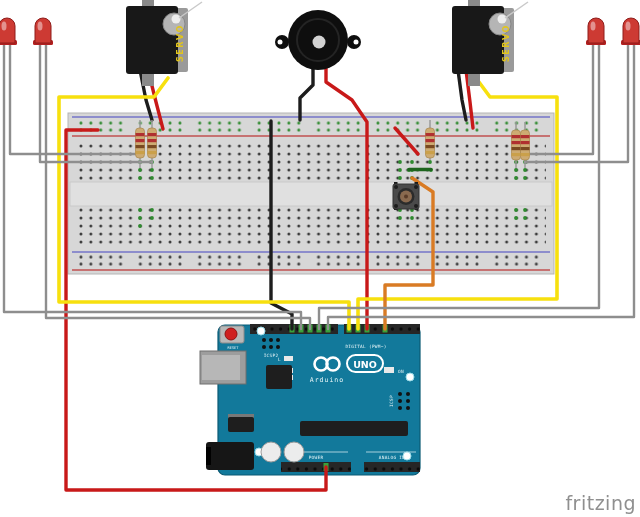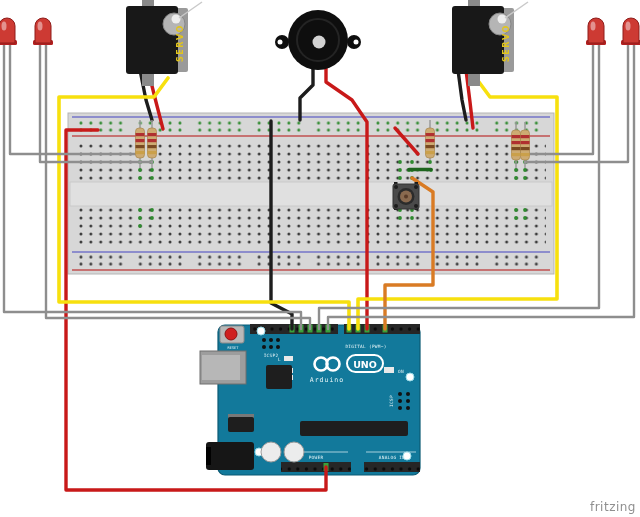--- a/index.html
+++ b/index.html
@@ -28,21 +28,21 @@
   .header{fill:#262626;}
   .pinmark{fill:#3aa13a;}
   .chip{fill:#1e1e1e;}
   .hole-white{fill:#fff;stroke:#9adbe8;stroke-width:1;}
   
   .servo-body{fill:var(--servo-black);}
   .servo-panel{fill:#9a9a9a;}
   .servo-tab{fill:#8a8a8a;}
   .servo-label{fill:#e2c51c;font-size:8px;font-weight:bold;letter-spacing:1.5px;font-family:"DejaVu Sans",sans-serif;}
   .res-body{fill:#cdab72;stroke:#a8854a;stroke-width:0.7;}
-  .watermark{position:absolute;right:4px;bottom:3px;font-size:12px;color:var(--watermark-gray);letter-spacing:0.5px;font-family:"DejaVu Sans",sans-serif;}
+  .watermark{position:absolute;right:4px;bottom:3px;font-size:19px;color:var(--watermark-gray);letter-spacing:0.5px;font-family:"DejaVu Sans",sans-serif;}
 </style>
 </head>
 <body>
 
 <div id="canvas">
 <svg width="640" height="517" viewBox="0 0 640 517" xmlns="http://www.w3.org/2000/svg">
   <defs>
     <pattern id="gridDots" patternUnits="userSpaceOnUse" x="76" y="142" width="9.9" height="8">
       <circle cx="4.95" cy="4" r="1.5" fill="#3b3b3b"></circle>
     </pattern>

